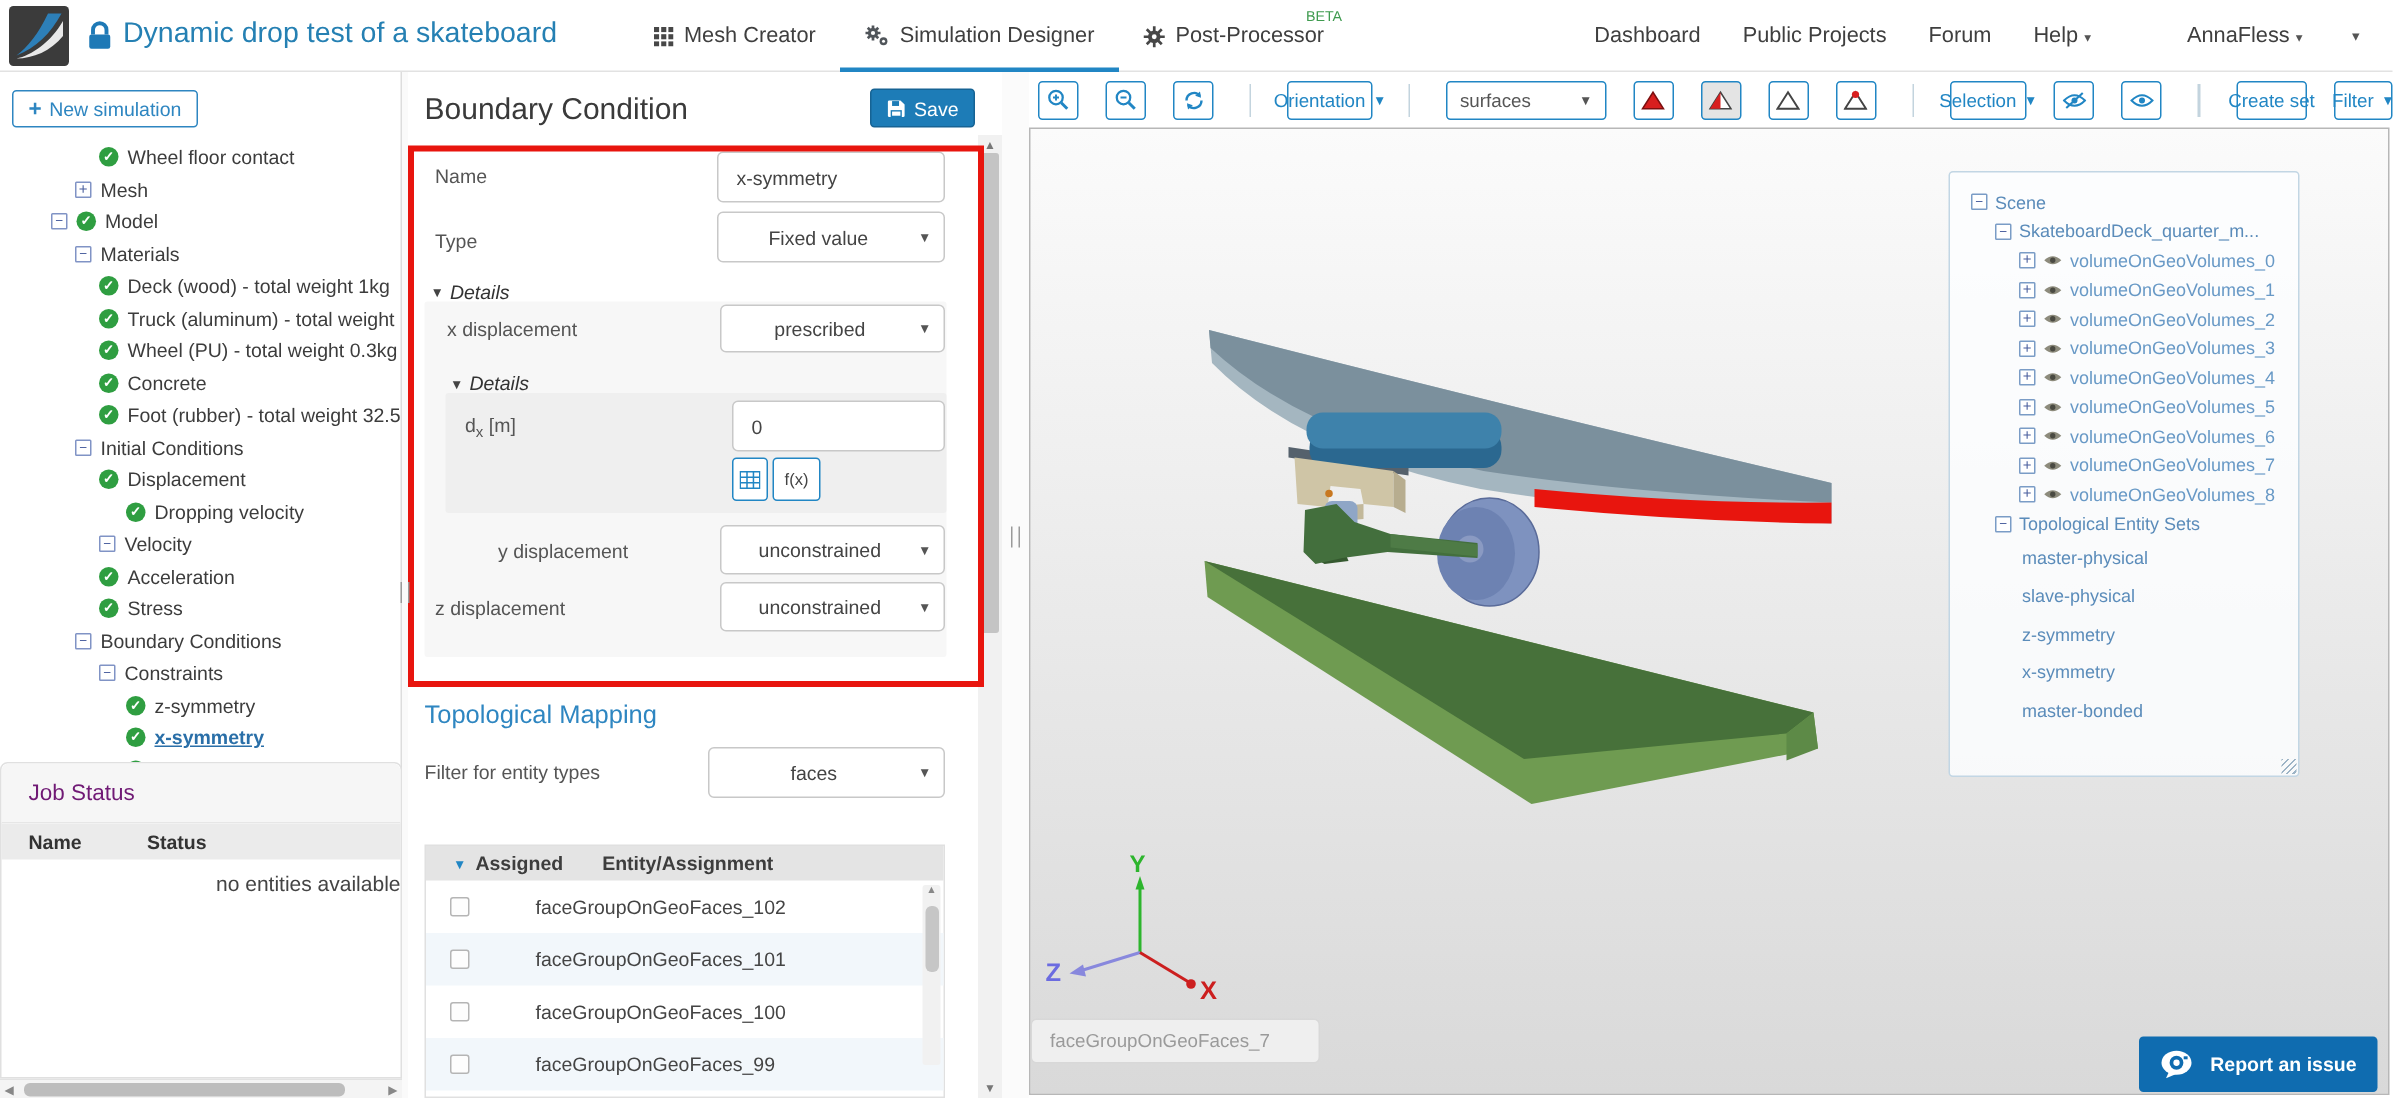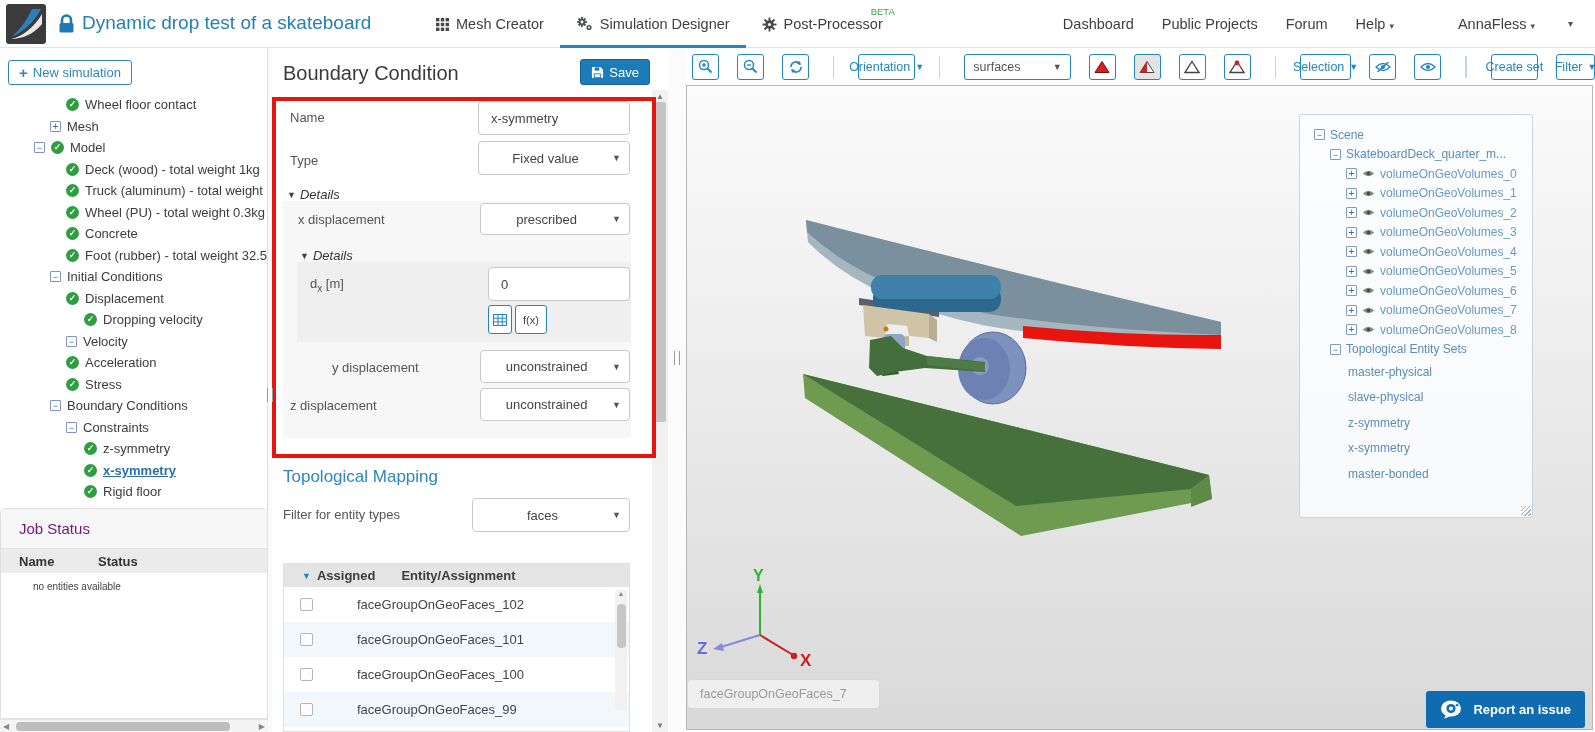--- a/index.html
+++ b/index.html
@@ -42,21 +42,21 @@
   .ti.sel .til { color:#2a6fa8; font-weight:bold; text-decoration:underline; }
 
   
   #job-status { position:absolute; top:460px; left:0; width:268px; bottom:13px; background:#fff;
     border:1px solid #e0e0e0; border-radius:5px 5px 0 0; z-index:5; }
   #job-header { height:40px; background:#f6f6f6; border-bottom:1px solid #e6e6e6; border-radius:5px 5px 0 0;
     font-size:15px; color:#701a75; display:flex; align-items:center; padding-left:18px; }
   #job-cols { height:24px; background:#ebebeb; display:flex; font-size:13px; font-weight:bold; color:#333;
     align-items:center; }
   #job-cols .c1 { padding-left:18px; width:97px; } 
-  #job-empty { text-align:left; font-size:10px; color:#444; padding-top:8px;margin-left:32px; }
+  #job-empty { text-align:right; font-size:14px; color:#444; padding-top:8px;margin-left:32px; }
   #side-hscroll { position:absolute; bottom:0; left:0; width:268px; height:13px; background:#f4f4f4;
     border-top:1px solid #e2e2e2; z-index:6; }
   #side-hthumb { position:absolute; left:16px; top:2px; width:214px; height:9px; background:#bdbdbd; border-radius:4px; }
   .sarrow { position:absolute; top:2px; font-size:8px; color:#888; cursor:pointer; }
 
   
   .vsplit { position:absolute; top:48px; bottom:0; background:#fafafa; z-index:4; }
   .grip { position:absolute; left:50%; transform:translateX(-50%); width:6px; height:14px;
     border-left:1px solid #9a9a9a; border-right:1px solid #9a9a9a; }
 
@@ -219,20 +219,24 @@
       </div>
     <div class="ti lv2">
         <span class="exp plus"></span>
         <span class="til">Mesh</span>
       </div>
     <div class="ti lv1">
         <span class="exp minus"></span>
         <span class="chk"></span>
         <span class="til">Model</span>
       </div>
+    <div class="ti lv2">
+        <span class="exp minus"></span>
+        <span class="til">Materials</span>
+      </div>
     <div class="ti lv3">
         <span class="chk"></span>
         <span class="til">Deck (wood) - total weight 1kg</span>
       </div>
     <div class="ti lv3">
         <span class="chk"></span>
         <span class="til">Truck (aluminum) - total weight .</span>
       </div>
     <div class="ti lv3">
         <span class="chk"></span>

